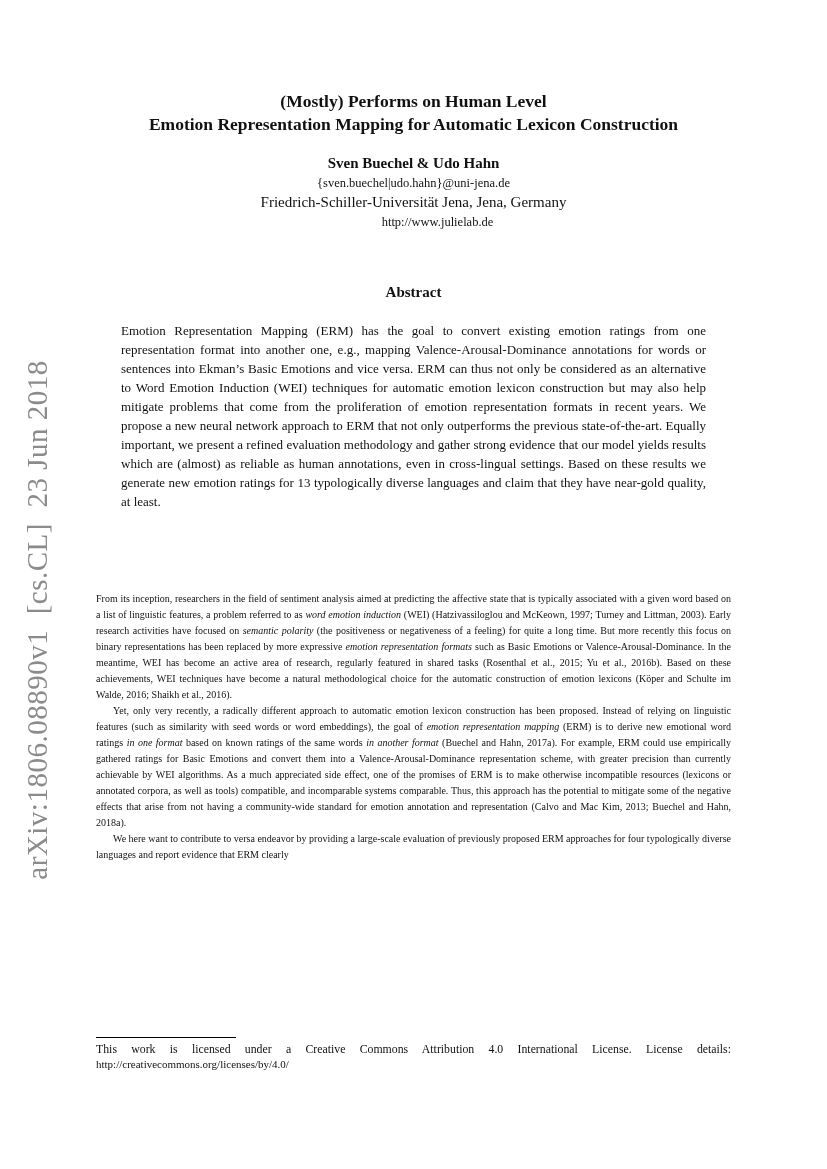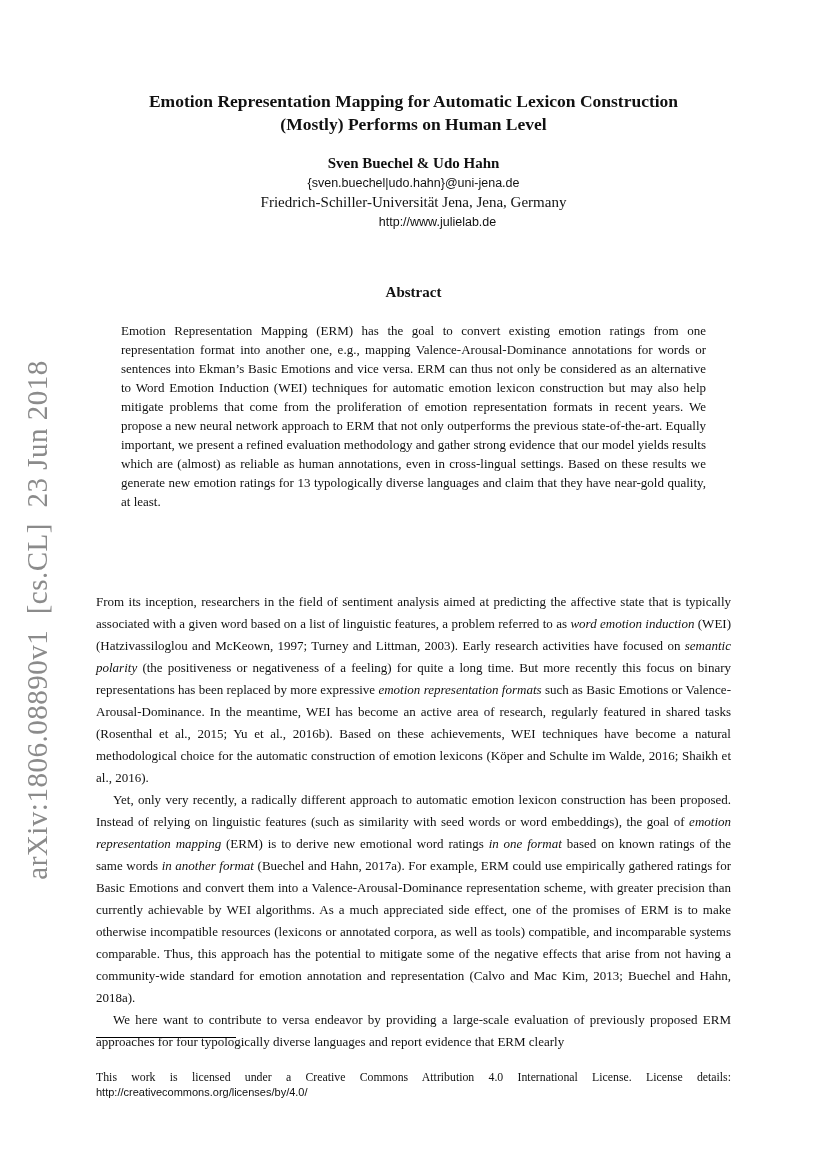--- a/index.html
+++ b/index.html
@@ -23,68 +23,67 @@
   .title{
     position:absolute;left:0;top:90px;width:827px;
     text-align:center;font-weight:bold;
     font-size:17.5px;line-height:23px;
   }
   .authorblock{
     position:absolute;left:0;top:153px;width:827px;
     text-align:center;
   }
   .author-name{font-weight:bold;font-size:15px;line-height:20px;}
-  .mono{font-family:Liberation Sans, sans-serif;}
+  .mono{font-family:Liberation Serif, serif;}
   .author-email{font-size:12.5px;line-height:20px;}
   .affil{font-size:15px;line-height:19px;}
   .author-url{font-size:12.5px;line-height:21px;margin-left:48px;}
   .abstract-heading{
     position:absolute;left:0;top:284px;width:827px;
     text-align:center;font-weight:bold;font-size:15px;font-family:Liberation Serif, serif;
   }
   .abstract-body{
     position:absolute;left:121px;top:321px;width:585px;
     font-size:13px;line-height:19px;
     text-align:justify;
   }
   .section-heading{
     position:absolute;left:96px;top:556px;width:635px;
     font-weight:bold;font-size:16px;
   }
   .section-number{display:inline-block;margin-right:13px;}
   .body-text{
     position:absolute;left:96px;top:591px;width:635px;
-    font-size:13px;line-height:22px;
+    font-size:10px;line-height:16px;
     text-align:justify;
   }
   .body-text p{margin:0;padding:0;}
   .body-text p.indent{text-indent:17px;}
   .it{font-style:italic;}
   .footnote-rule{
     position:absolute;left:96px;top:1037px;width:140px;
     border-top:1px solid #000;height:0;
   }
   .footnote{
     position:absolute;left:96px;top:1042px;width:635px;
     font-size:11.8px;line-height:14.5px;
     text-align:justify;
-    margin-top:28px;
   }
   .footnote .mono{font-size:11px;}
 </style>
 </head>
 <body>
 
 <div class="page">
 
   <div class="watermark">arXiv:1806.08890v1  [cs.CL]  23 Jun 2018</div>
 
   <div class="title">
+    <div>(Mostly) Performs on Human Level</div>
     <div>Emotion Representation Mapping for Automatic Lexicon Construction</div>
-    <div>(Mostly) Performs on Human Level</div>
   </div>
 
   <div class="authorblock">
     <div class="author-name">Sven Buechel &amp; Udo Hahn</div>
     <div class="author-email mono">{sven.buechel|udo.hahn}@uni-jena.de</div>
     <div class="affil">Friedrich-Schiller-Universität Jena, Jena, Germany</div>
     <div class="author-url mono">http://www.julielab.de</div>
   </div>
 
   <div class="abstract-heading">Abstract</div>

